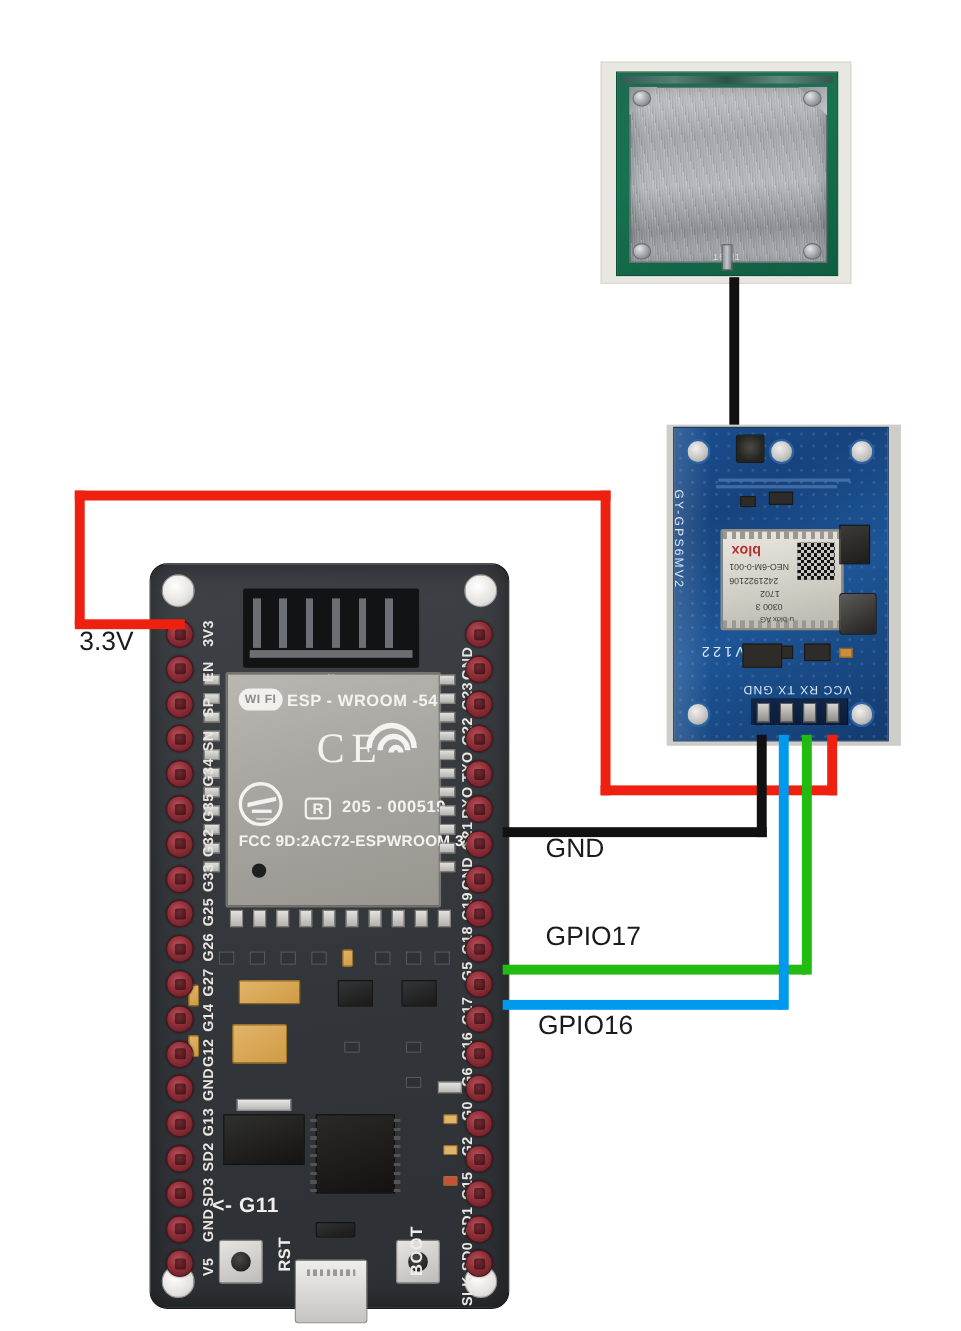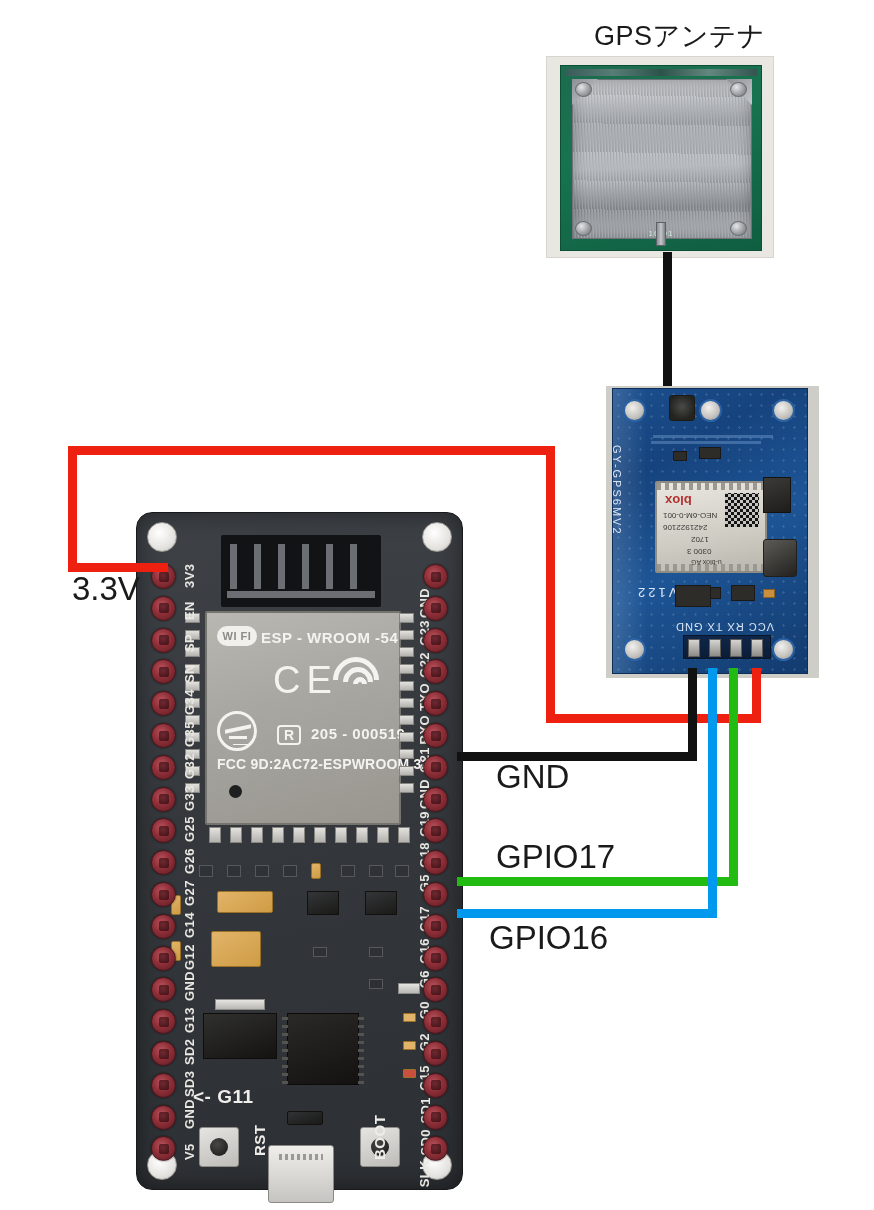--- a/index.html
+++ b/index.html
@@ -15,21 +15,21 @@
     background: #ffffff;
     overflow: hidden;
   }
 
   
   .txt { position: absolute; color: #1a1a1a; white-space: nowrap; }
   #antenna-title {
     left: 594px; top: 18px;
     font-size: 27px; letter-spacing: 0.5px;
   }
-  .wire-label { font-size: 33px; }
+  .wire-label { font-size: 24px; }
   #label-33v   { left: 72px;  top: 570px; }
   #label-gnd   { left: 496px; top: 758px; }
   #label-gpio17{ left: 496px; top: 838px; }
   #label-gpio16{ left: 489px; top: 919px; }
 
   
   .wire { position: absolute; }
   .wire.h { height: 9px; }
   .wire.v { width: 9px; }
 
@@ -265,21 +265,21 @@
   }
   .wroom-txt { position: absolute; color: #f4f3f0; white-space: nowrap; }
   .wroom-title { left: 54px; top: 16px; font-size: 15px; font-weight: bold; letter-spacing: .5px; }
   .wifi-badge {
     position: absolute; left: 10px; top: 13px;
     width: 40px; height: 20px; border-radius: 10px;
     background: #f1f0ed; color: #8d8b86;
     font-size: 11px; font-weight: bold; text-align: center; line-height: 20px;
     letter-spacing: .5px;
   }
-  .ce-mark { left: 66px; top: 46px; font-size: 38px; letter-spacing: 6px; }
+  .ce-mark { left: 81px; top: 46px; font-size: 38px; letter-spacing: 6px; font-family: Liberation Serif, serif; }
   .wroom-r {
     position: absolute; left: 70px; top: 112px;
     border: 2px solid #f4f3f0; border-radius: 4px;
     padding: 0 5px; font-size: 14px; font-weight: bold; color: #f4f3f0;
   }
   .wroom-rnum { left: 104px; top: 112px; font-size: 15px; font-weight: bold; letter-spacing: .5px; }
   .wroom-fcc  { left: 10px;  top: 143px; font-size: 14px; font-weight: bold; letter-spacing: .2px; }
   .wroom-dot {
     position: absolute; left: 22px; top: 172px;
     width: 13px; height: 13px; border-radius: 50%; background: #1d1f21;
@@ -378,21 +378,20 @@
   .g11-lbl {
     position: absolute; left: 56px; top: 573px;
     color: #f0eeea; font-size: 19px; font-weight: bold; letter-spacing: .5px;
   }
 </style>
 </head>
 <body>
 
 <div id="stage">
 
-  <div class="txt" id="antenna-title">GPSアンテナ</div>
 
   <div id="gps-antenna">
     <div class="ant-pcb">
       <div class="ant-top-strip"></div>
       <div class="ant-metal"></div>
       <div class="ant-screw tl"></div>
       <div class="ant-screw tr"></div>
       <div class="ant-screw bl"></div>
       <div class="ant-screw br"></div>
       <div class="ant-conn-txt">16 01</div>

